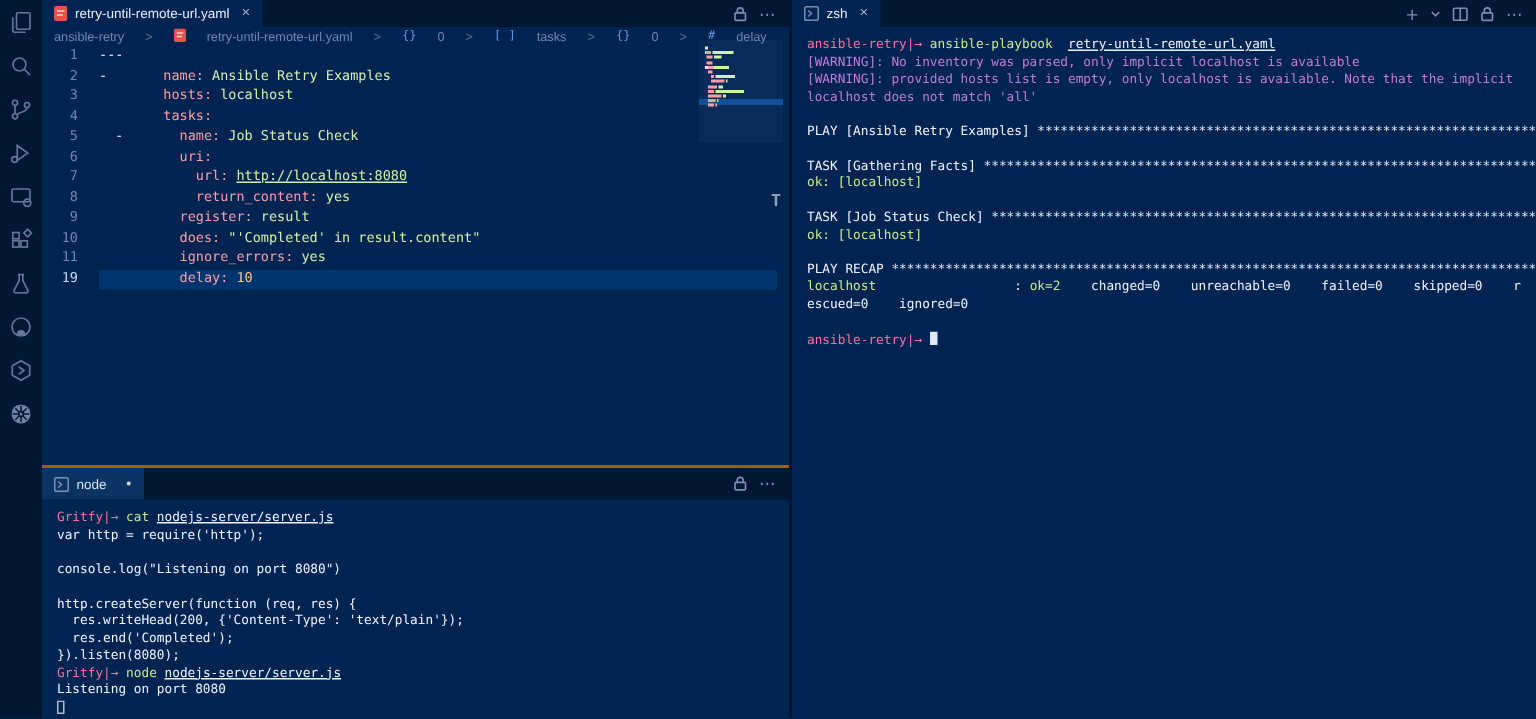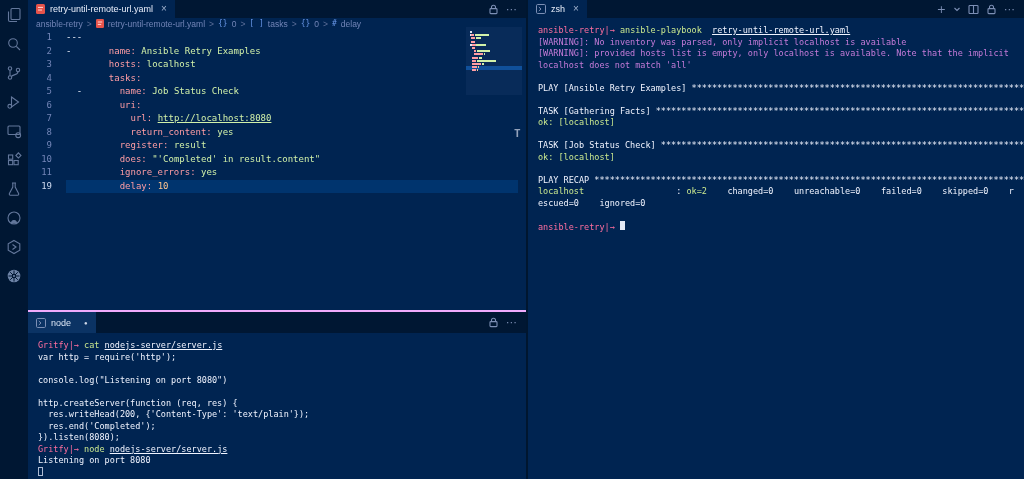--- a/index.html
+++ b/index.html
@@ -10,21 +10,21 @@
   
   .activity-bar { position:absolute; left:0; top:0; width:28px; height:479px;
     background:#001733; display:flex; flex-direction:column; align-items:center;
     padding-top:6px; gap:12px; z-index:5; }
   .ab-icon { width:17px; height:17px; display:flex; align-items:center; justify-content:center; opacity:.8; cursor:pointer; }
   .ab-icon svg { stroke:#7c8fb5; fill:none; stroke-width:1.1; }
 
   
   .editor-group { position:absolute; left:28px; top:0; width:498px; height:310px; overflow:hidden; }
   .bottom-panel { position:absolute; left:28px; top:310px; width:498px; height:169px;
-    border-top:2px solid #f0abfc; background:#002451; overflow:hidden; }
+    border-top:2px solid #a16207; background:#002451; overflow:hidden; }
   .right-panel  { position:absolute; left:526px; top:0; width:498px; height:479px;
     border-left:2px solid #00162f; background:#002451; overflow:hidden; }
 
   
   .tabbar { height:18px; background:#001733; display:flex; align-items:stretch;
     font-family:"Liberation Sans",sans-serif; font-size:9px; color:#8fa3c5; }
   .tab { display:flex; align-items:center; gap:5px; padding:0 8px; cursor:pointer; }
   .tab.active { background:#002451; color:#e8eefb; }
   .tab .close { color:#9fb0cc; font-size:10px; line-height:1; margin-left:3px; cursor:pointer; }
   .tab .dot { color:#cfd8e8; font-size:6px; margin-left:8px; }
@@ -32,21 +32,21 @@
   .tab-actions .txtico { font-size:11px; cursor:pointer; font-family:"DejaVu Sans",sans-serif; }
   .tab-actions svg { stroke:#7c8fb5; fill:none; stroke-width:1.1; cursor:pointer; }
   .yaml-ico { width:9px; height:10px; flex:none; }
   .term-ico { width:10px; height:10px; flex:none; }
 
   .panel-tabbar { height:21px; background:#001733; display:flex; align-items:stretch;
     font-family:"Liberation Sans",sans-serif; font-size:9px; color:#8fa3c5; }
   .panel-tabbar .tab.active { background:#0b3364; color:#dbe5f5; }
 
   
-  .breadcrumb { height:11px; display:flex; align-items:center; gap:4px; padding-left:8px;
+  .breadcrumb { height:11px; display:flex; align-items:center; gap:14px; padding-left:8px;
     font-family:"Liberation Sans",sans-serif; font-size:8.5px; color:#7285b7; white-space:nowrap; }
   .breadcrumb .sep { color:#5d6f99; }
   .breadcrumb .sym { color:#6796e6; font-family:"DejaVu Sans Mono",monospace; font-size:8px; }
   .breadcrumb .bc-yaml { width:8px; height:9px; }
 
   
   .code { position:relative; padding-top:2px; font-size:9px; line-height:13.5px; }
   .code-line { display:flex; height:13.5px; white-space:pre; margin-right:8px; }
   .ln { width:24px; flex:none; text-align:right; margin-right:14px; color:#7285b7; }
   .lc { flex:1; overflow:hidden; }

